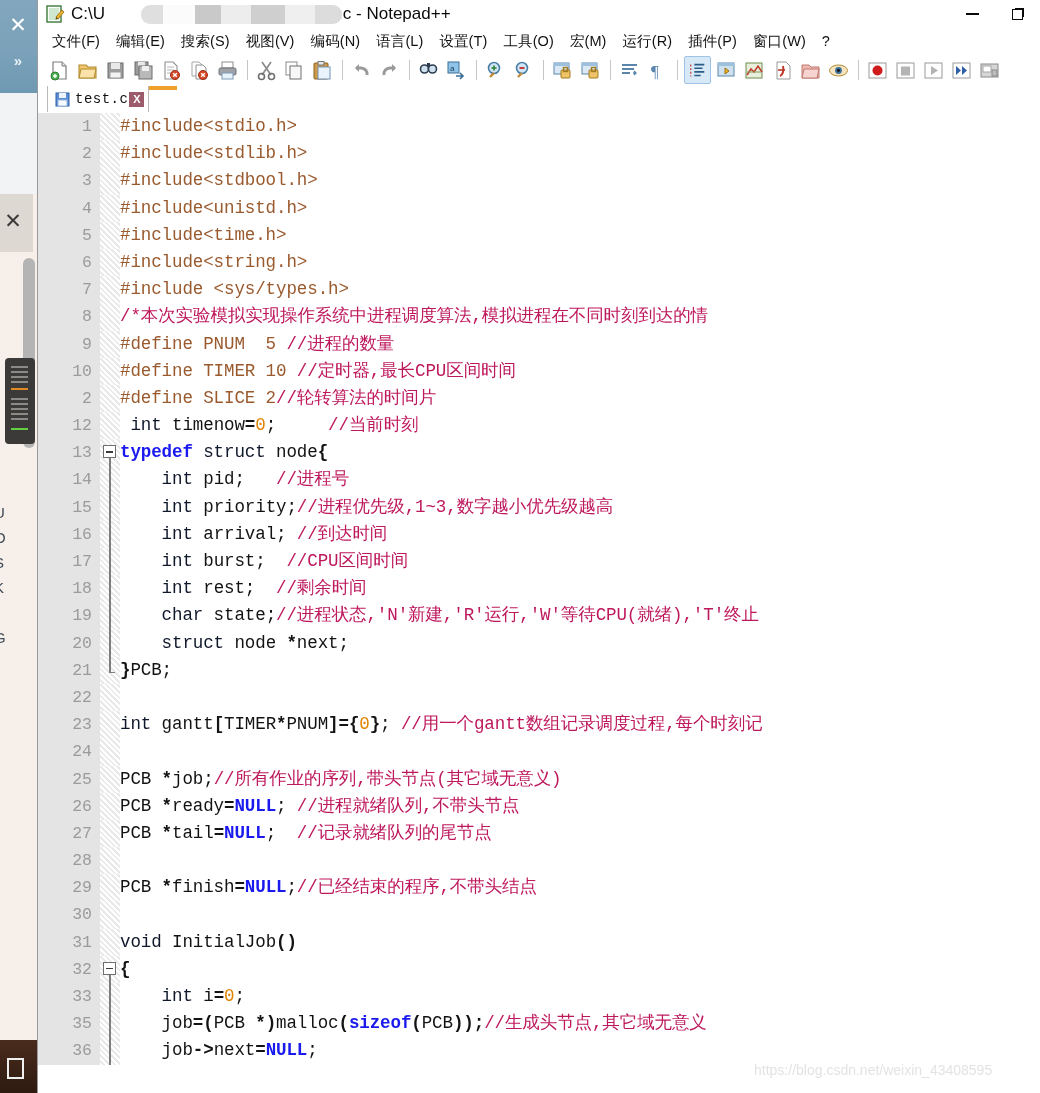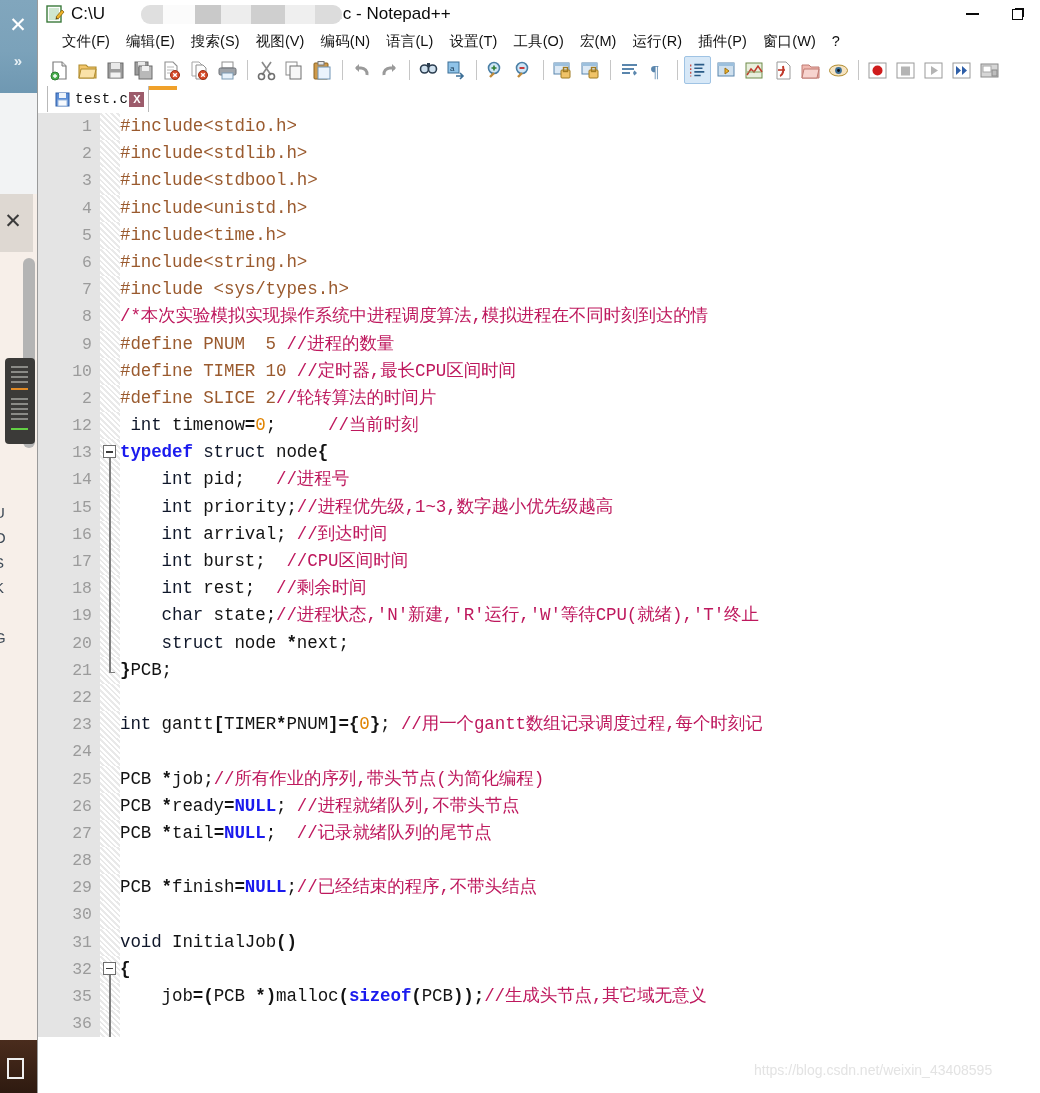--- a/index.html
+++ b/index.html
@@ -47,21 +47,21 @@
      background:#fdfdfd;z-index:3;}
   .redact span{position:absolute;top:0;height:19px;display:block;}
   .wincontrols{position:absolute;right:0;top:0;height:28px;display:flex;z-index:4;}
   .wc{width:46px;height:28px;display:flex;align-items:center;justify-content:center;}
   .wc-min i{display:block;width:13px;height:1.6px;background:#0a0a0a;}
   .wc-max i{display:block;width:12px;height:12px;position:relative;}
   .wc-max i:before{content:"";position:absolute;left:0;bottom:0;width:9px;height:9px;border:1.6px solid #0a0a0a;}
   .wc-max i:after{content:"";position:absolute;right:0;top:0;width:8px;height:8px;border:1.6px solid #0a0a0a;border-left:none;border-bottom:none;}
 
   
-  .menubar{height:26px;background:#ffffff;display:flex;align-items:center;padding-left:16px;}
+  .menubar{height:26px;background:#ffffff;display:flex;align-items:center;padding-left:6px;}
   .menu-item{font-size:14.5px;color:#111;padding:2px 8px;white-space:nowrap;letter-spacing:.1px;}
 
   
   .toolbar{height:32px;background:#ffffff;display:flex;align-items:center;padding-left:9px;}
   .tbtn{width:25px;height:26px;margin-right:3px;display:flex;align-items:center;justify-content:center;position:relative;}
   .tbtn.active{background:#d7e8f7;border:1px solid #9fc3e4;border-radius:2px;}
   .tsep{width:1px;height:20px;background:#c6c6c6;margin:0 6px 0 4px;}
 
   
   .tabbar{height:27px;background:#ffffff;padding-left:9px;position:relative;}
@@ -558,21 +558,21 @@
           <div class="code"><span class="t-kw">int</span><span class="t-plain"> gantt</span><span class="t-op">[</span><span class="t-plain">TIMER</span><span class="t-op">*</span><span class="t-plain">PNUM</span><span class="t-op">]={</span><span class="t-num">0</span><span class="t-op">}</span><span class="t-plain">; </span><span class="t-cmt">//用一个gantt数组记录调度过程,每个时刻记</span></div>
         </div>
         <div class="row">
           <div class="gutter">24</div>
           <div class="foldcol"></div>
           <div class="code"></div>
         </div>
         <div class="row">
           <div class="gutter">25</div>
           <div class="foldcol"></div>
-          <div class="code"><span class="t-plain">PCB </span><span class="t-op">*</span><span class="t-plain">job;</span><span class="t-cmt">//所有作业的序列,带头节点(为简化编程)</span></div>
+          <div class="code"><span class="t-plain">PCB </span><span class="t-op">*</span><span class="t-plain">job;</span><span class="t-cmt">//所有作业的序列,带头节点(其它域无意义)</span></div>
         </div>
         <div class="row">
           <div class="gutter">26</div>
           <div class="foldcol"></div>
           <div class="code"><span class="t-plain">PCB </span><span class="t-op">*</span><span class="t-plain">ready</span><span class="t-op">=</span><span class="t-kw2">NULL</span><span class="t-plain">; </span><span class="t-cmt">//进程就绪队列,不带头节点</span></div>
         </div>
         <div class="row">
           <div class="gutter">27</div>
           <div class="foldcol"></div>
           <div class="code"><span class="t-plain">PCB </span><span class="t-op">*</span><span class="t-plain">tail</span><span class="t-op">=</span><span class="t-kw2">NULL</span><span class="t-plain">;  </span><span class="t-cmt">//记录就绪队列的尾节点</span></div>
@@ -598,29 +598,37 @@
         </div>
         <div class="row">
           <div class="gutter">32</div>
           <div class="foldcol">
             <span class="fold-box"></span>
             <span class="fold-line" style="top: 19px; height: 9px;"></span>
           </div>
           <div class="code"><span class="t-op">{</span></div>
         </div>
         <div class="row">
+          <div class="gutter">33</div>
+          <div class="foldcol">
+            <span class="fold-line"></span>
+          </div>
+          <div class="code"><span class="t-plain">    </span><span class="t-kw">int</span><span class="t-plain"> i</span><span class="t-op">=</span><span class="t-num">0</span><span class="t-plain">;</span></div>
+        </div>
+        <div class="row">
           <div class="gutter">35</div>
           <div class="foldcol">
             <span class="fold-line"></span>
           </div>
           <div class="code"><span class="t-plain">    job</span><span class="t-op">=(</span><span class="t-plain">PCB </span><span class="t-op">*)</span><span class="t-plain">malloc</span><span class="t-op">(</span><span class="t-kw2">sizeof</span><span class="t-op">(</span><span class="t-plain">PCB</span><span class="t-op">));</span><span class="t-cmt">//生成头节点,其它域无意义</span></div>
         </div>
         <div class="row">
           <div class="gutter">36</div>
           <div class="foldcol">
             <span class="fold-line"></span>
           </div>
+          <div class="code"><span class="t-plain">    job</span><span class="t-op">-&gt;</span><span class="t-plain">next</span><span class="t-op">=</span><span class="t-kw2">NULL</span><span class="t-plain">;</span></div>
         </div>
       </div>
 
     <div class="watermark">https://blog.csdn.net/weixin_43408595</div>
   </div>
 </div>
 
 </body></html>

